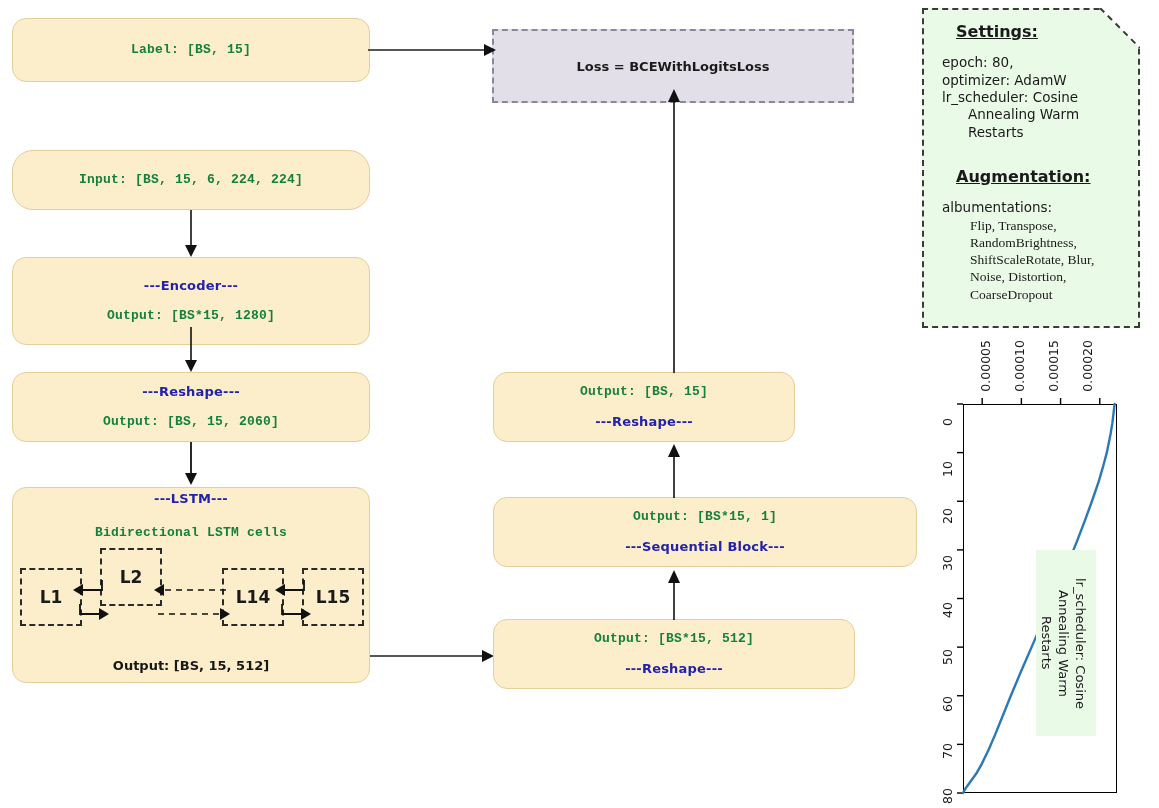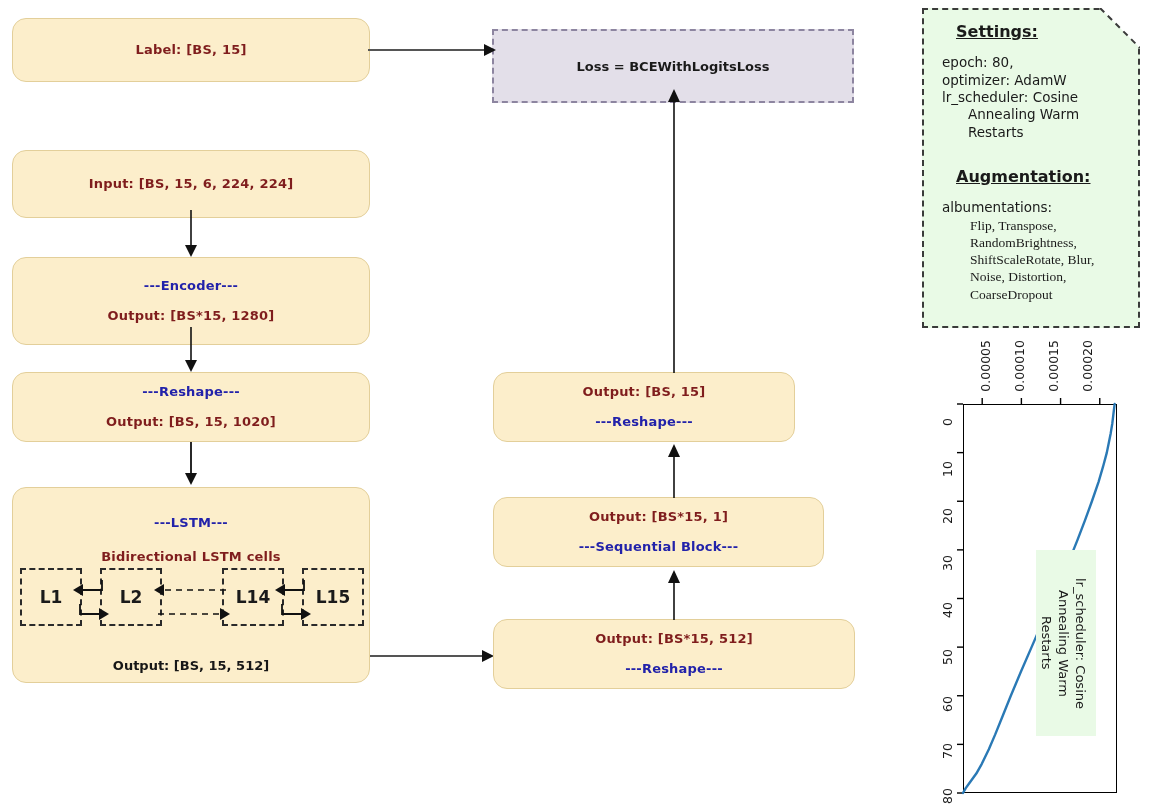--- a/index.html
+++ b/index.html
@@ -25,21 +25,21 @@
     display: flex;
     flex-direction: column;
     align-items: center;
     justify-content: center;
     color: #1a1a1a;
     font-size: 13px;
     font-weight: bold;
     letter-spacing: .2px;
   }
   .box .row { line-height: 1.1; }
-  .box .dark { color: #7f1d1d; }
+  .box .dark { color: #15803d; font-family: Liberation Mono, monospace; }
   .box .blue { color: #2222aa; }
   .gap6 { height: 16px; }
   .gap10 { height: 20px; }
 
   
   .lossbox {
     position: absolute;
     background: #e3dfe9;
     border: 2px dashed #8d85a0;
     box-sizing: border-box;
@@ -151,21 +151,21 @@
 
 <div class="lossbox" style="left:492px; top:13px; width:362px; height:74px;margin-top:16px;">
   <span>Loss = BCEWithLogitsLoss</span>
 </div>
 
 <svg class="edge" style="left:368px; top:34px;" width="130" height="32" viewBox="0 0 130 32">
   <line x1="0" y1="16" x2="116" y2="16" stroke="#555555" stroke-width="2.2"></line>
   <polygon points="116,10 128,16 116,22" fill="#111111"></polygon>
 </svg>
 
-<div class="box" style="left:12px; top:150px; width:358px; height:68px;">
+<div class="box" style="left:12px; top:150px; width:358px; height:60px;border-radius:21px;">
   <div class="row dark">Input: [BS, 15, 6, 224, 224]</div>
 </div>
 
 <svg class="edge" style="left:181px; top:210px;" width="20" height="48" viewBox="0 0 20 48">
   <line x1="10" y1="0" x2="10" y2="36" stroke="#111111" stroke-width="1.6"></line>
   <polygon points="4,35 16,35 10,47" fill="#111111"></polygon>
 </svg>
 
 <div class="box" style="left:12px; top:257px; width:358px; height:88px;">
   <div class="row blue">---Encoder---</div>
@@ -174,38 +174,38 @@
 </div>
 
 <svg class="edge" style="left:181px; top:327px;" width="20" height="46" viewBox="0 0 20 46">
   <line x1="10" y1="0" x2="10" y2="34" stroke="#111111" stroke-width="1.6"></line>
   <polygon points="4,33 16,33 10,45" fill="#111111"></polygon>
 </svg>
 
 <div class="box" style="left:12px; top:372px; width:358px; height:70px;">
   <div class="row blue">---Reshape---</div>
   <div class="gap6"></div>
-  <div class="row dark">Output: [BS, 15, 1020]</div>
+  <div class="row dark">Output: [BS, 15, 2060]</div>
 </div>
 
 <svg class="edge" style="left:181px; top:442px;" width="20" height="44" viewBox="0 0 20 44">
   <line x1="10" y1="0" x2="10" y2="32" stroke="#111111" stroke-width="1.8"></line>
   <polygon points="4,31 16,31 10,43" fill="#111111"></polygon>
 </svg>
 
-<div class="box" style="left:12px; top:487px; width:358px; height:196px; justify-content:flex-start; padding-top:28px;">
+<div class="box" style="left:12px; top:487px; width:358px; height:196px; justify-content:flex-start; padding-top:4px;">
   <div class="row blue">---LSTM---</div>
   <div class="gap10"></div>
   <div class="row dark">Bidirectional LSTM cells</div>
 </div>
 
 <div class="cell" style="left:20px; top:568px; width:62px; height:58px;">
   <span>L1</span>
 </div>
-<div class="cell" style="left:100px; top:568px; width:62px; height:58px;">
+<div class="cell" style="left:100px; top:548px; width:62px; height:58px;">
   <span>L2</span>
 </div>
 <div class="cell" style="left:222px; top:568px; width:62px; height:58px;">
   <span>L14</span>
 </div>
 <div class="cell" style="left:302px; top:568px; width:62px; height:58px;">
   <span>L15</span>
 </div>
 
 <svg class="edge" style="left:72px; top:568px;" width="38" height="58" viewBox="0 0 38 58">
@@ -240,21 +240,21 @@
   <div class="row dark">Output: [BS*15, 512]</div>
   <div class="gap6"></div>
   <div class="row blue">---Reshape---</div>
 </div>
 
 <svg class="edge" style="left:664px; top:568px;" width="20" height="52" viewBox="0 0 20 52">
   <line x1="10" y1="52" x2="10" y2="14" stroke="#111111" stroke-width="1.6"></line>
   <polygon points="4,15 16,15 10,2" fill="#111111"></polygon>
 </svg>
 
-<div class="box" style="left:493px; top:497px; width:331px; height:70px;">
+<div class="box" style="left:493px; top:497px; width:424px; height:70px;">
   <div class="row dark">Output: [BS*15, 1]</div>
   <div class="gap6"></div>
   <div class="row blue">---Sequential Block---</div>
 </div>
 
 <svg class="edge" style="left:664px; top:442px;" width="20" height="56" viewBox="0 0 20 56">
   <line x1="10" y1="56" x2="10" y2="14" stroke="#111111" stroke-width="1.6"></line>
   <polygon points="4,15 16,15 10,2" fill="#111111"></polygon>
 </svg>
 

